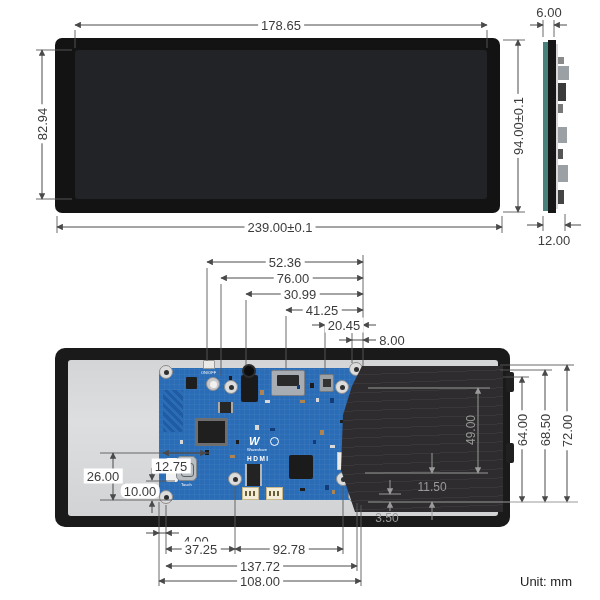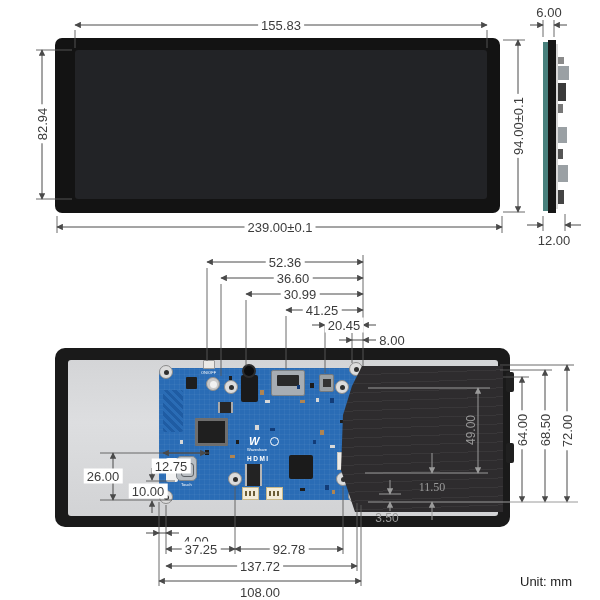--- a/index.html
+++ b/index.html
@@ -216,46 +216,46 @@
 
       <path d="M368,388H490 M365,473H488 M368,502H578 M379,494H401"></path>
       <line x1="478" y1="388" x2="478" y2="473" marker-start="url(#mg)" marker-end="url(#mg)"></line>
       <line x1="432" y1="453" x2="432" y2="473" marker-end="url(#mg)"></line>
       <line x1="432" y1="520" x2="432" y2="502" marker-end="url(#mg)"></line>
       <line x1="390" y1="480" x2="390" y2="494" marker-end="url(#mg)"></line>
       <line x1="390" y1="511" x2="390" y2="502" marker-end="url(#mg)"></line>
     </g>
   </svg>
 
-  <div class="dim bg" style="left:281px;top:25px;">155.83</div>
+  <div class="dim bg" style="left:281px;top:25px;">178.65</div>
   <div class="dim rot bg" style="left:42px;top:124px;">82.94</div>
   <div class="dim bg" style="left:280px;top:227px;">239.00±0.1</div>
   <div class="dim rot bg" style="left:518px;top:126px;">94.00±0.1</div>
   <div class="dim" style="left:549px;top:12px;">6.00</div>
   <div class="dim" style="left:554px;top:240px;">12.00</div>
 
   <div class="dim bg" style="left:285px;top:262px;">52.36</div>
-  <div class="dim bg" style="left:293px;top:278px;">36.60</div>
+  <div class="dim bg" style="left:293px;top:278px;">76.00</div>
   <div class="dim bg" style="left:300px;top:294px;">30.99</div>
   <div class="dim bg" style="left:322px;top:310px;">41.25</div>
   <div class="dim bg" style="left:344px;top:325px;">20.45</div>
   <div class="dim" style="left:392px;top:340px;">8.00</div>
 
   <div class="dim" style="left:196px;top:533px;margin-top:8px;">4.00</div>
   <div class="dim bg" style="left:201px;top:549px;">37.25</div>
   <div class="dim bg" style="left:289px;top:549px;">92.78</div>
   <div class="dim bg" style="left:260px;top:566px;">137.72</div>
-  <div class="dim bg" style="left:260px;top:581px;margin-top:11px;">108.00</div>
+  <div class="dim bg" style="left:260px;top:581px;">108.00</div>
 
   <div class="dim bg" style="left:103px;top:476px;">26.00</div>
   <div class="dim bg" style="left:171px;top:466px;">12.75</div>
-  <div class="dim bg" style="left:148px;top:491px;">10.00</div>
+  <div class="dim bg" style="left:140px;top:491px;border-radius:6px;">10.00</div>
 
   <div class="dim rot bg" style="left:522px;top:430px;">64.00</div>
   <div class="dim rot bg" style="left:545px;top:430px;">68.50</div>
   <div class="dim rot bg" style="left:567px;top:431px;">72.00</div>
 
   <div class="dim rot gray graybg" style="left:471px;top:430px;">49.00</div>
-  <div class="dim gray graybg" style="left:432px;top:487px;font-family:Liberation Serif, serif;">11.50</div>
+  <div class="dim gray graybg" style="left:432px;top:487px;">11.50</div>
   <div class="dim gray graybg" style="left:387px;top:518px;">3.50</div>
 
   <div class="dim" style="left:546px;top:581px;color:#1c1c1c;">Unit: mm</div>
 </div>
 
 </body></html>

